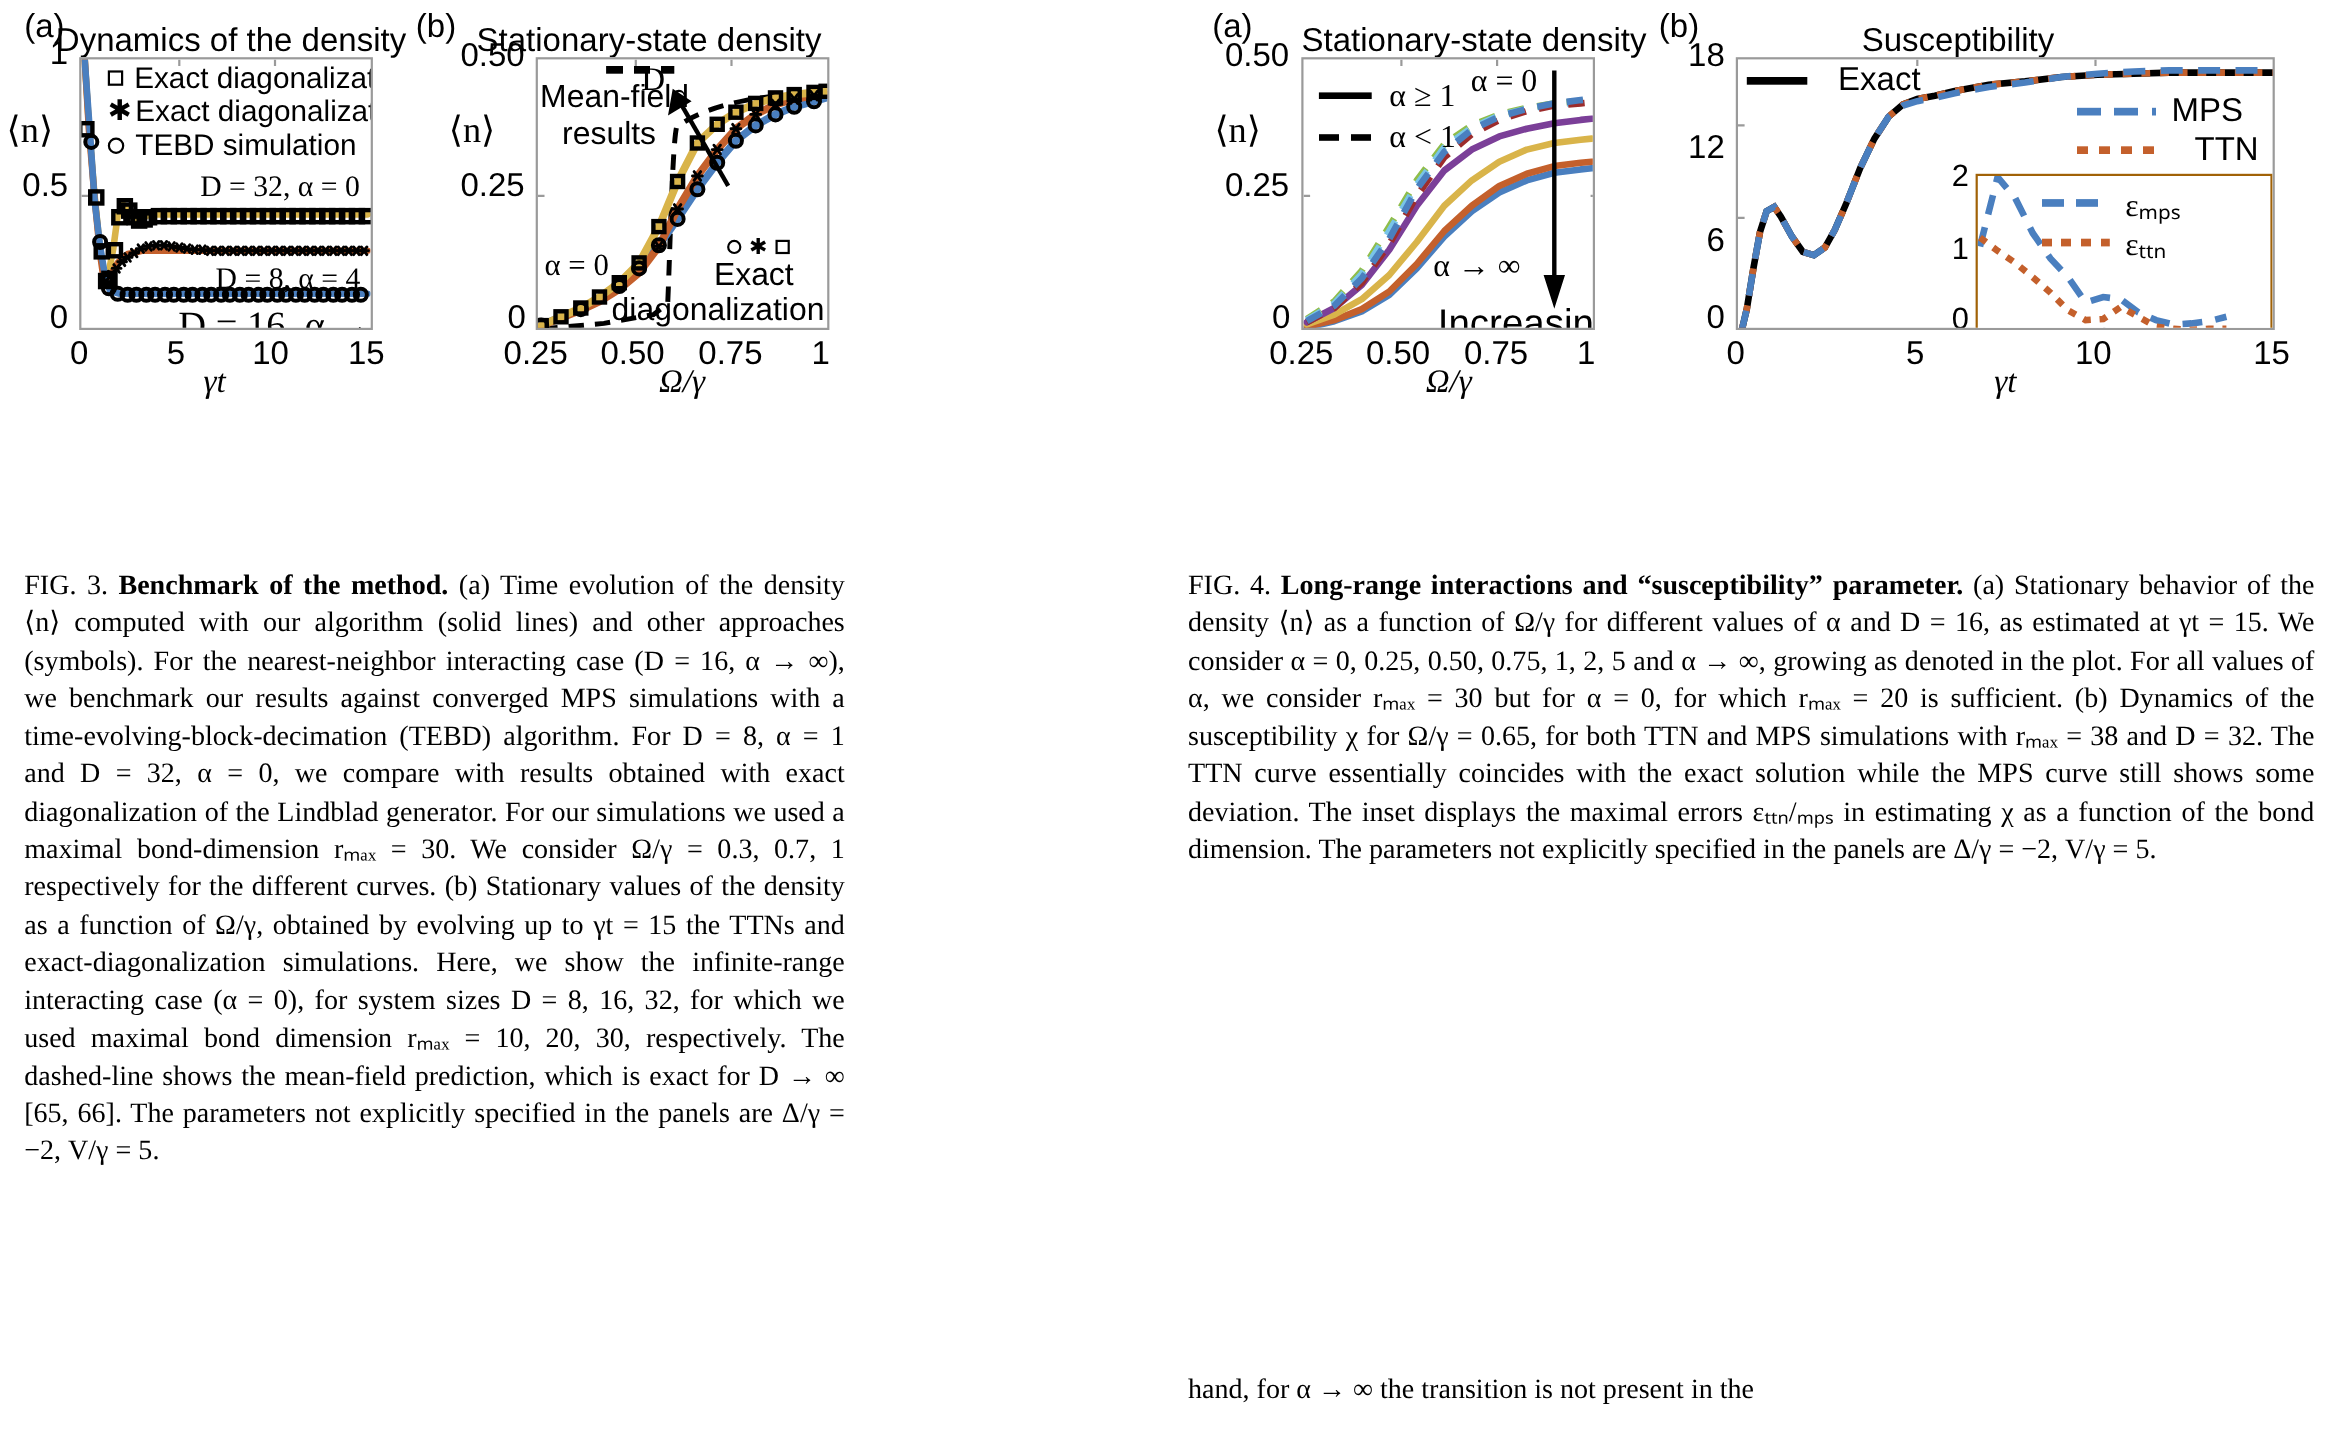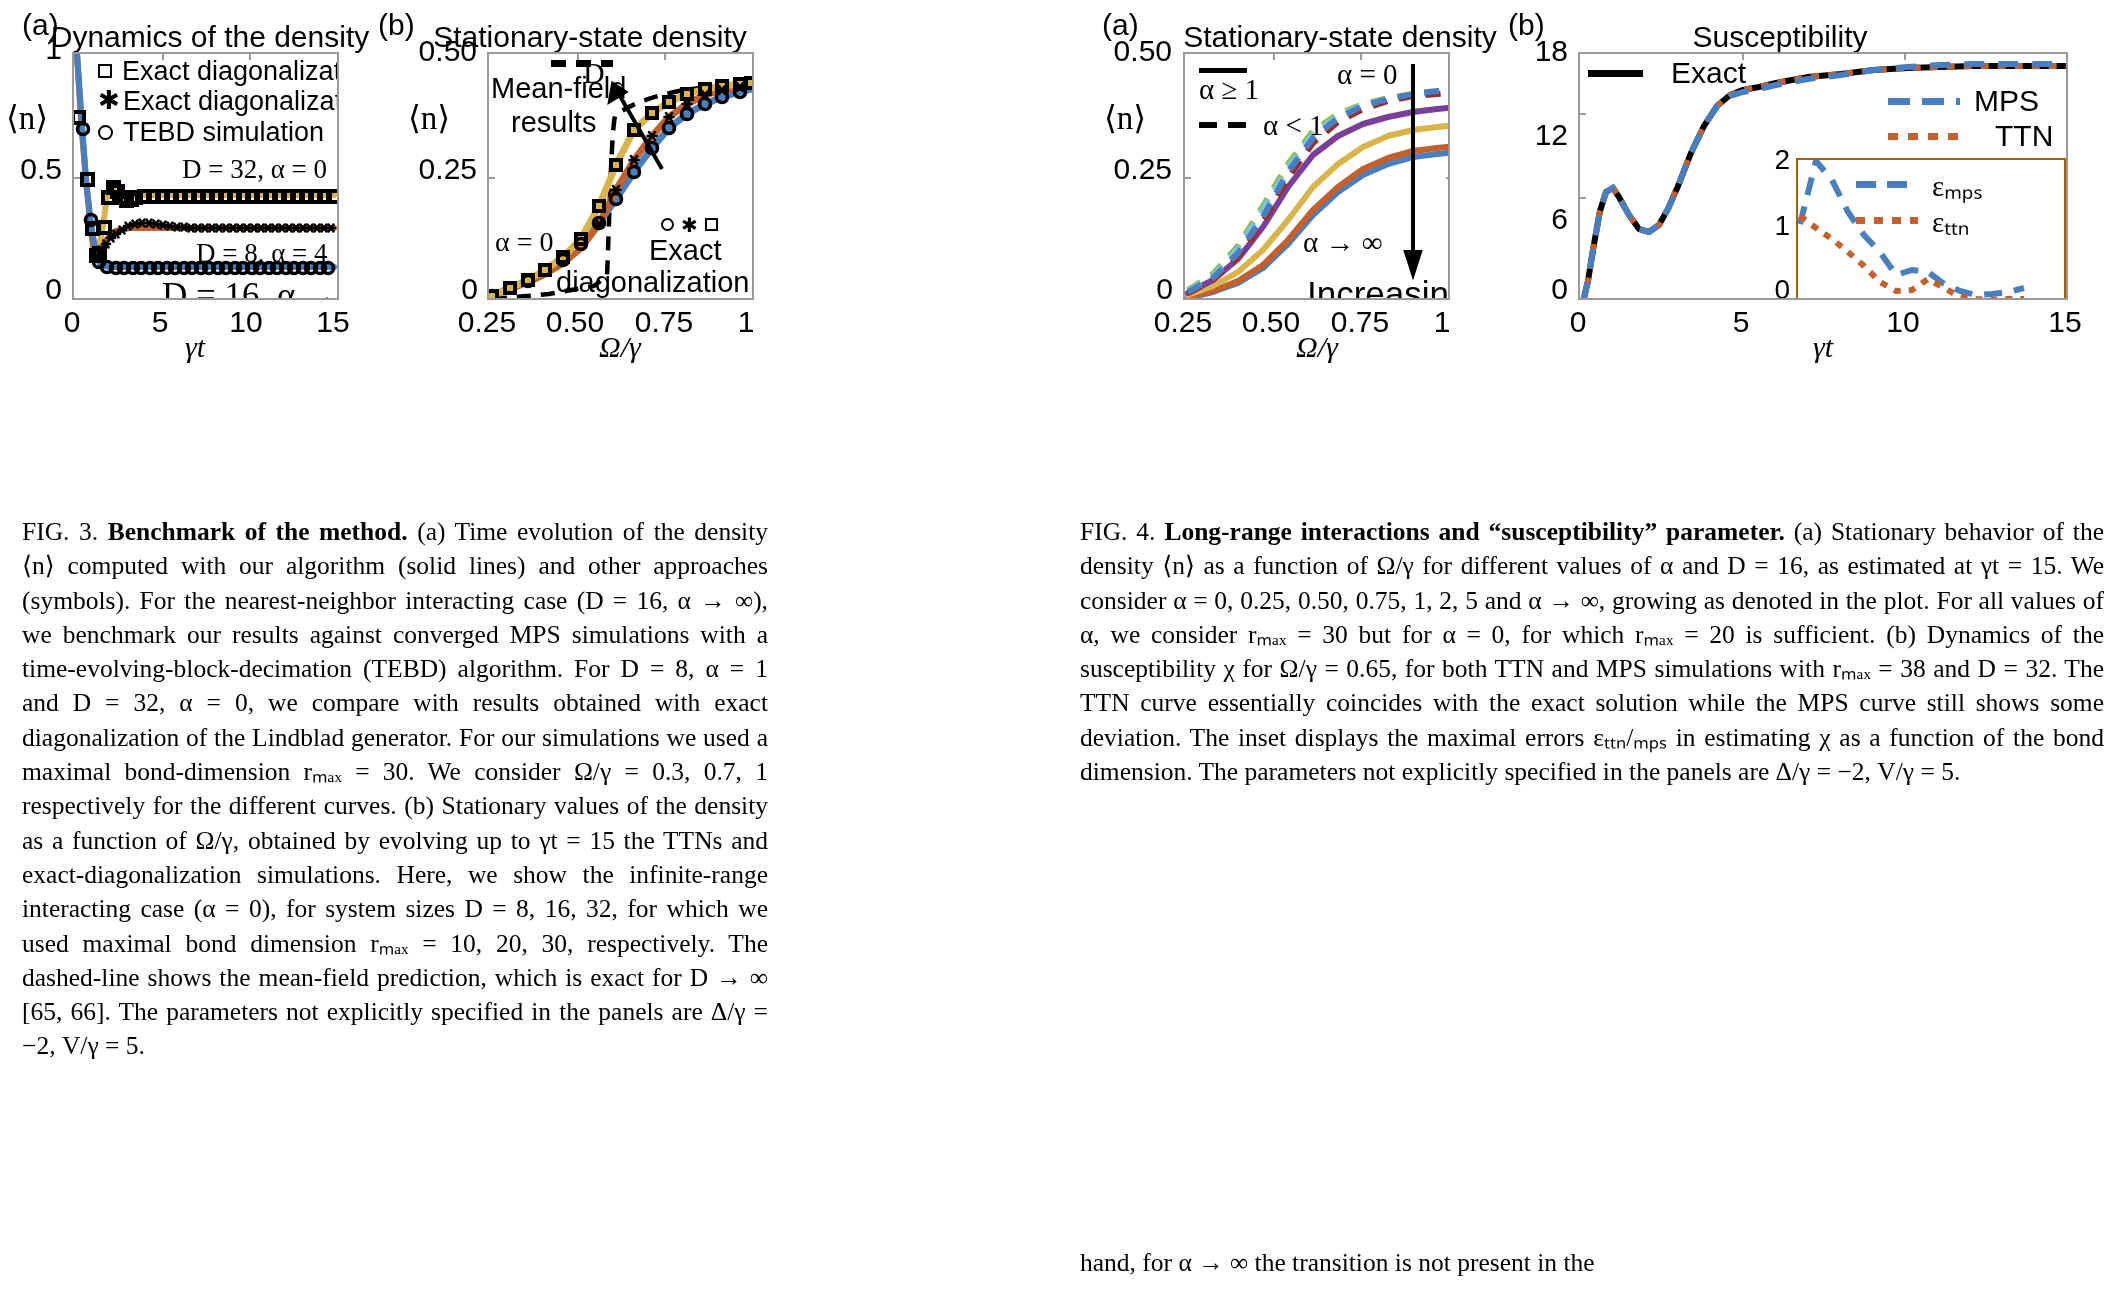--- a/index.html
+++ b/index.html
@@ -493,21 +493,21 @@
         <line x1="228" y1="10" x2="228" y2="210"></line>
         <polygon points="228,220 221,198 235,198"></polygon>
       </g>
       <line x1="89" y1="0" x2="89" y2="6" stroke="#9a9a9a" stroke-width="2"></line>
       <line x1="176" y1="0" x2="176" y2="6" stroke="#9a9a9a" stroke-width="2"></line>
       <line x1="0" y1="124" x2="6" y2="124" stroke="#9a9a9a" stroke-width="2"></line>
       <line x1="261" y1="124" x2="267" y2="124" stroke="#9a9a9a" stroke-width="2"></line>
     </svg>
 
     <div style="position:absolute;left:14px;top:14px;">
-      <div style="display:flex;height:38px;flex-direction:column;">
+      <div style="display:flex;align-items:center;height:38px;">
         <span style="display:inline-block;width:48px;height:6px;background:#000;margin-right:16px;"></span>
         <span class="mathlab" style="position:static;font-size:29px;">α ≥ 1</span>
       </div>
       <div style="display:flex;align-items:center;height:38px;">
         <span style="display:inline-block;width:48px;height:6px;background:repeating-linear-gradient(to right,#000 0 18px,transparent 18px 29px);margin-right:16px;"></span>
         <span class="mathlab" style="position:static;font-size:29px;">α &lt; 1</span>
       </div>
     </div>
 
     <div class="mathlab" style="left:152px;top:4px;font-size:29px;">α = 0</div>

